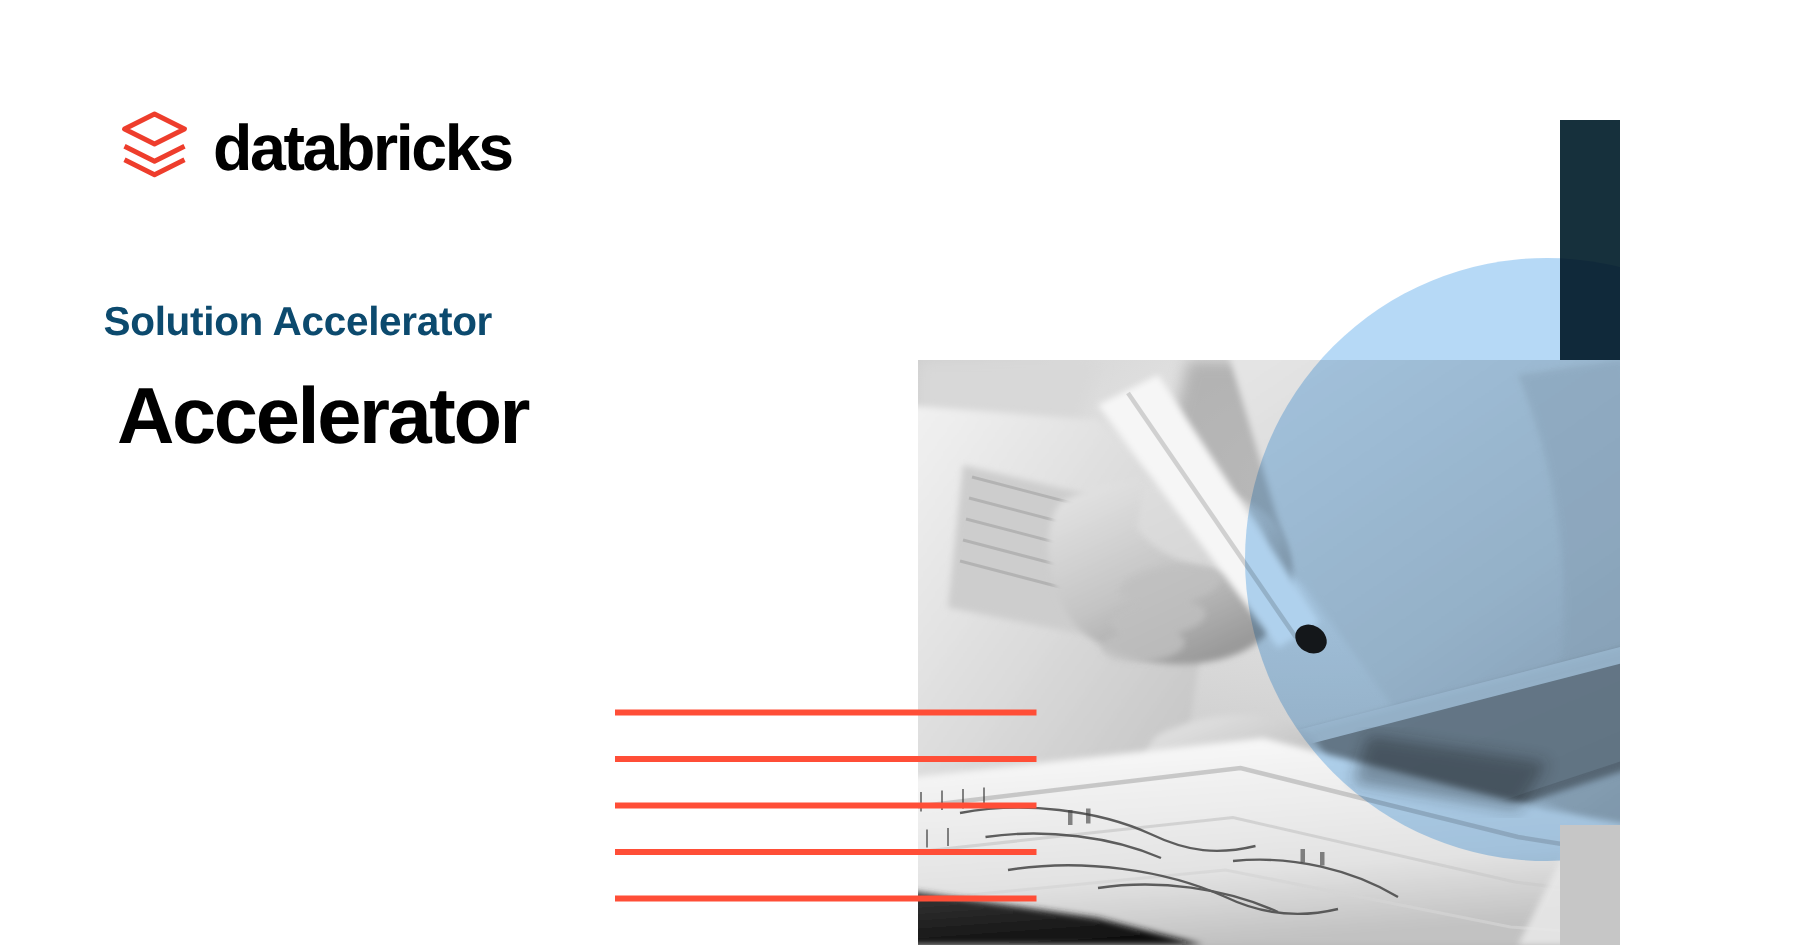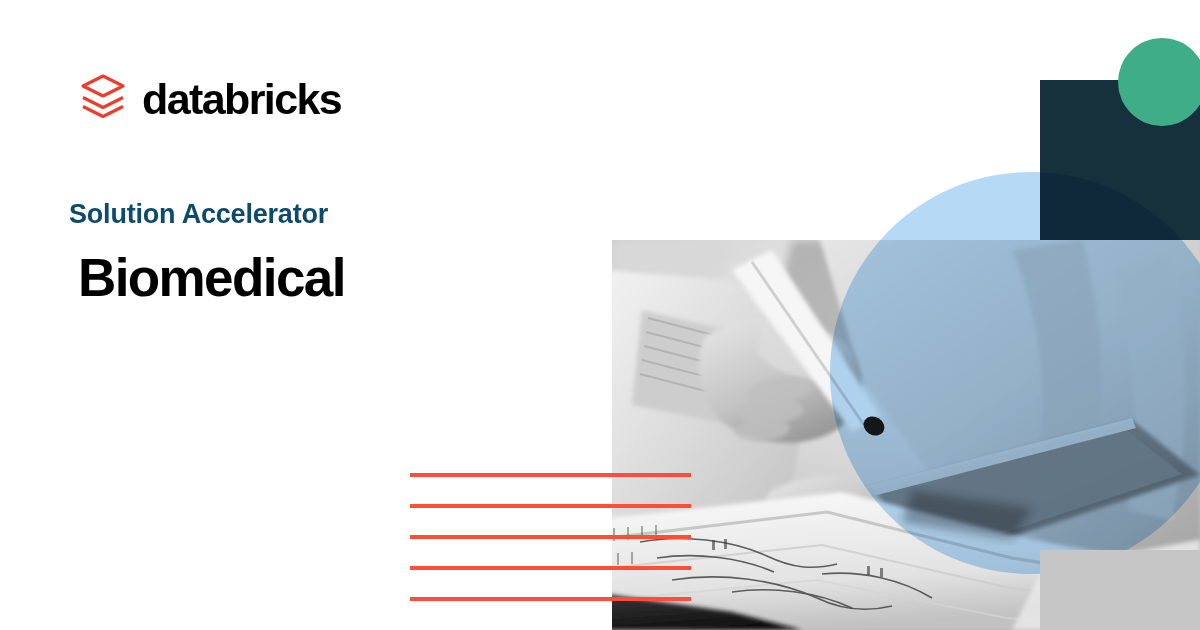--- a/index.html
+++ b/index.html
@@ -7,21 +7,21 @@
     padding: 0;
     background: #ffffff;
   }
   body {
     font-family: "Liberation Sans", sans-serif;
     -webkit-font-smoothing: antialiased;
   }
 
   #canvas {
     position: relative;
-    width: 1200px;
+    width: 1080px;
     height: 630px;
     background: #ffffff;
     overflow: hidden;
   }
 
   
   .photo {
     position: absolute;
     left: 612px;
     top: 240px;
@@ -267,16 +267,16 @@
         <path d="M3 25.5 L23 35.5 L43 25.5"></path>
         <path d="M3 34.5 L23 44.5 L43 34.5"></path>
       </g>
     </svg>
     <span class="logo-word">databricks</span>
   </div>
 
   <div class="eyebrow">Solution Accelerator</div>
 
   <div class="headline">
-    <span class="line">Biomedical</span>
+    <span class="line">Accelerator</span>
   </div>
 
 </div>
 
 </body></html>

